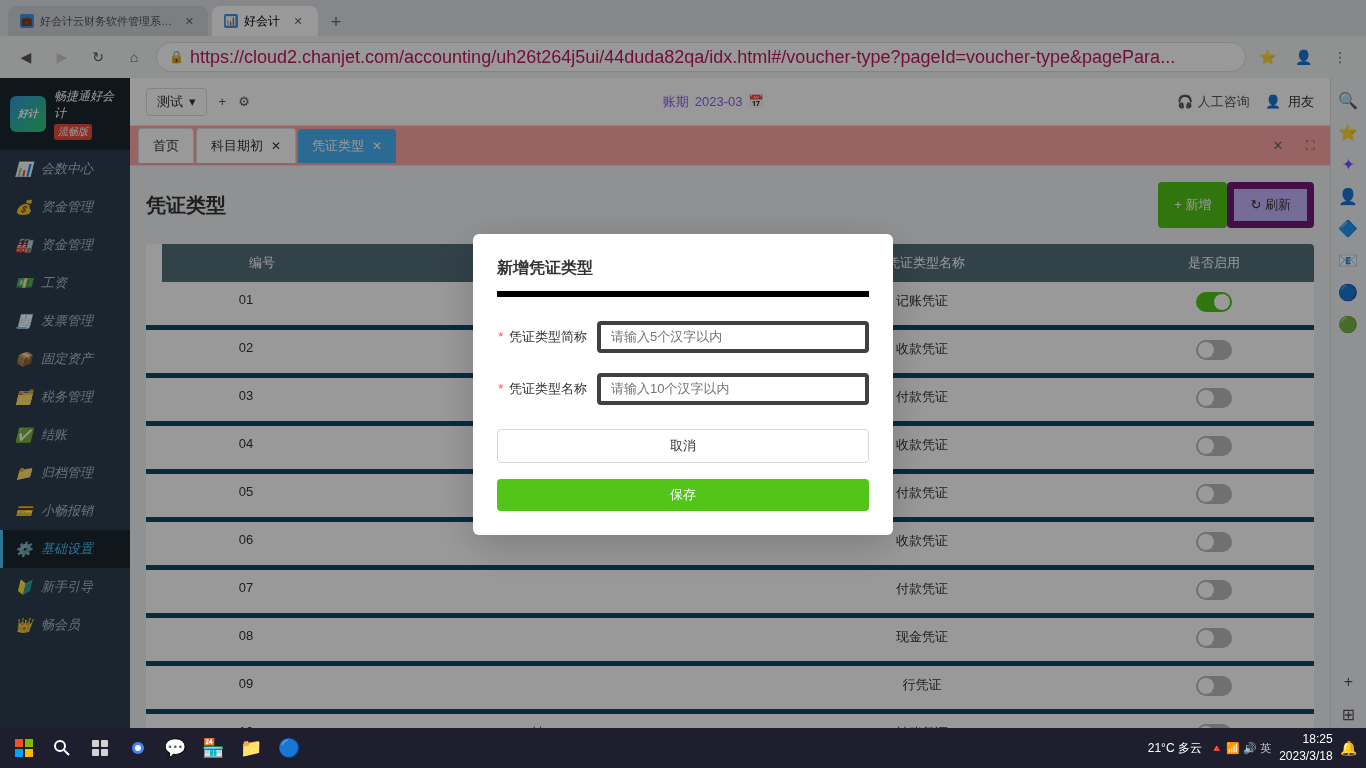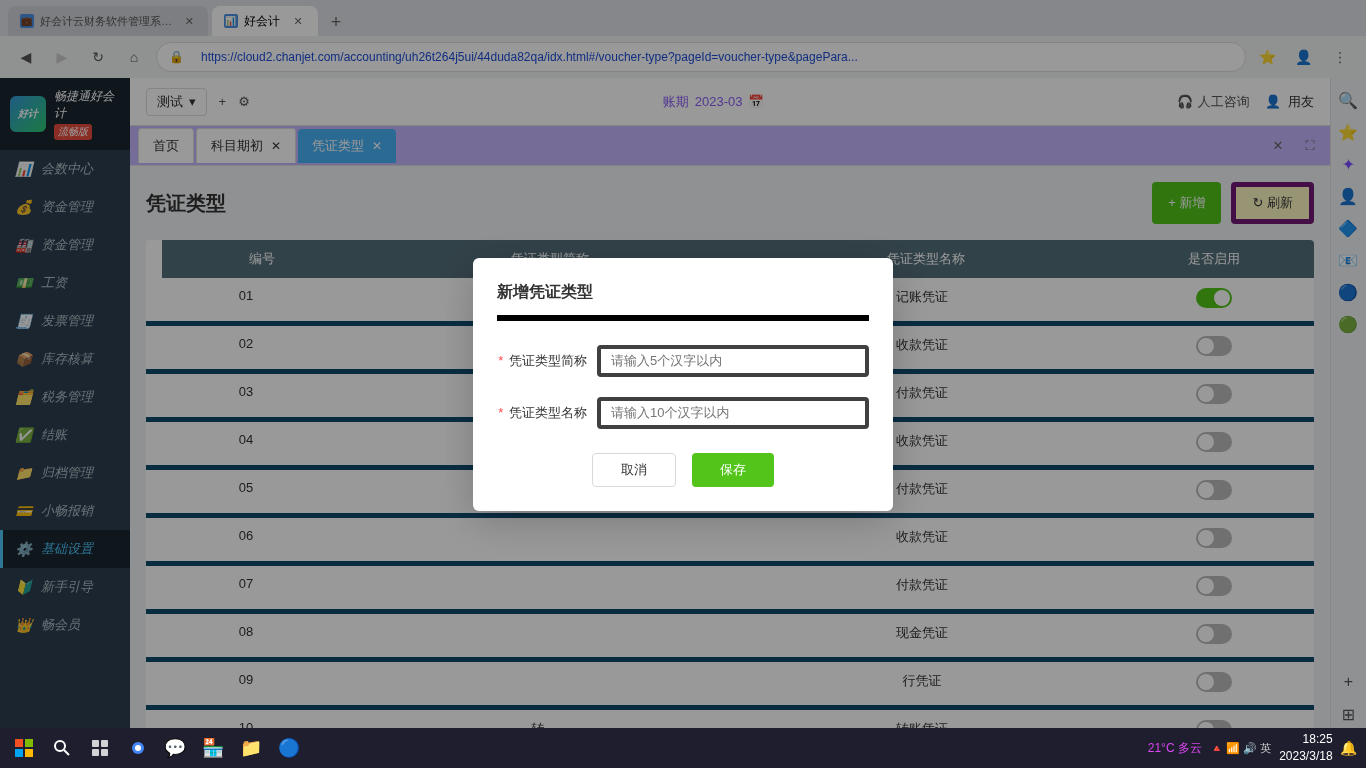--- a/index.html
+++ b/index.html
@@ -8,21 +8,21 @@
     .browser-tab { display: flex; align-items: center; height: 30px; padding: 0 12px; border-radius: 8px 8px 0 0; font-size: 12px; gap: 6px; max-width: 200px; }
     .browser-tab.active { background: #fff; }
     .browser-tab.inactive { background: #d0d3d9; color: #555; }
     .tab-favicon { width: 14px; height: 14px; background: #4a90e2; border-radius: 2px; flex-shrink: 0; font-size: 9px; display: flex; align-items: center; justify-content: center; color: white; }
     .tab-close { width: 16px; height: 16px; border-radius: 50%; display: flex; align-items: center; justify-content: center; font-size: 11px; cursor: pointer; color: #666; margin-left: 4px; }
     .tab-new { width: 28px; height: 28px; display: flex; align-items: center; justify-content: center; font-size: 18px; color: #666; cursor: pointer; }
     .address-bar { display: flex; align-items: center; height: 42px; padding: 6px 12px; gap: 8px; background: #f1f3f4; }
     .nav-btn { width: 28px; height: 28px; border-radius: 50%; display: flex; align-items: center; justify-content: center; font-size: 14px; color: #555; cursor: pointer; }
     .url-bar { flex: 1; height: 30px; background: #fff; border-radius: 15px; display: flex; align-items: center; padding: 0 12px; font-size: 12px; color: #333; border: 1px solid #ddd; gap: 6px; }
     .url-lock { color: #5f6368; font-size: 12px; }
-    .url-text { flex: 1; color: #1d4ed8; font-size: 12px; overflow: hidden; white-space: nowrap; text-overflow: ellipsis; margin-left: 11px; }
+    .url-text { flex: 1; color: #be185d; font-size: 18px; overflow: hidden; white-space: nowrap; text-overflow: ellipsis; }
     .browser-action-btn { width: 28px; height: 28px; display: flex; align-items: center; justify-content: center; font-size: 14px; color: #5f6368; cursor: pointer; border-radius: 4px; }
 
     
     .app-container { display: flex; width: 100%; height: calc(768px - 78px); }
 
     
     .sidebar { width: 130px; background: #2c3e50; color: #fff; display: flex; flex-direction: column; flex-shrink: 0; font-style: italic; }
     .sidebar-logo { display: flex; align-items: center; padding: 10px 10px; background: #1a252f; gap: 8px; min-height: 60px; }
     .logo-icon { width: 36px; height: 36px; background: linear-gradient(135deg, #3498db, #2ecc71); border-radius: 6px; display: flex; align-items: center; justify-content: center; color: white; font-size: 10px; font-weight: bold; flex-shrink: 0; }
     .logo-text { font-size: 12px; color: #fff; line-height: 1.4; }
@@ -37,35 +37,35 @@
 
     
     .main-content { flex: 1; display: flex; flex-direction: column; background: #f0f2f5; justify-content: center; }
     .top-toolbar { display: flex; align-items: center; padding: 0 16px; height: 48px; background: #fff; border-bottom: 1px solid #e0e0e0; gap: 12px; }
     .workspace-selector { display: flex; align-items: center; gap: 6px; padding: 4px 10px; border: 1px solid #ddd; border-radius: 4px; cursor: pointer; font-size: 13px; color: #333; }
     .period-info { display: flex; align-items: center; gap: 6px; font-size: 13px; color: #8b5cf6; margin-left: auto; }
     .action-btn { display: flex; align-items: center; gap: 4px; font-size: 13px; color: #555; cursor: pointer; }
     .user-btn { display: flex; align-items: center; gap: 6px; font-size: 13px; color: #333; cursor: pointer; }
 
     
-    .tab-nav { display: flex; align-items: center; background: #c4b5fd; border-bottom: 1px solid #ddd; padding: 0 8px; height: 40px; gap: 2px; }
+    .tab-nav { display: flex; align-items: center; background: #fca5a5; border-bottom: 1px solid #ddd; padding: 0 8px; height: 40px; gap: 2px; }
     .page-tab { display: flex; align-items: center; padding: 8px 14px; border-radius: 4px 4px 0 0; font-size: 13px; cursor: pointer; gap: 6px; }
     .page-tab.active { background: #49b1f5; color: #fff; }
     .page-tab.inactive { background: #fff; color: #333; border: 1px solid #ddd; border-bottom: none; }
     .page-tab-close { font-size: 12px; color: inherit; margin-left: 2px; }
     .tab-nav-actions { margin-left: auto; display: flex; gap: 8px; }
     .tab-nav-action { width: 24px; height: 24px; display: flex; align-items: center; justify-content: center; cursor: pointer; color: #666; }
 
     
     .page-content { flex: 1; padding: 16px; background: #f0f2f5; overflow: auto; position: relative; }
     .page-title-bar { display: flex; align-items: center; justify-content: space-between; margin-bottom: 16px; }
     .page-title { font-size: 20px; font-weight: bold; color: #333; }
-    .page-actions { display: flex; gap: 10px; }
+    .page-actions { display: flex; gap: 0; }
     .btn-primary { background: #52c41a; color: #fff; border: none; padding: 7px 16px; border-radius: 4px; cursor: pointer; font-size: 13px; display: flex; align-items: center; gap: 4px; }
-    .btn-default { background: #fef9c3; color: #333; border: 5px solid #701a75; padding: 7px 16px; border-radius: 4px; cursor: pointer; font-size: 13px; display: flex; align-items: center; gap: 4px; }
+    .btn-default { background: #c4b5fd; color: #333; border: 7px solid #701a75; padding: 7px 16px; border-radius: 4px; cursor: pointer; font-size: 13px; display: flex; align-items: center; gap: 4px; }
 
     
     .data-table { width: 100%; background: #fff; border-radius: 4px; overflow: hidden; }
     .table-header { display: grid; grid-template-columns: 200px 1fr 1fr 200px; background: #546e7a; color: #fff; margin-left: 16px; }
     .th { padding: 10px 16px; text-align: center; font-size: 13px; font-weight: normal; }
     .table-row { display: grid; grid-template-columns: 200px 1fr 1fr 200px; border-bottom: 5px solid #0c4a6e; }
     .td { padding: 10px 16px; text-align: center; font-size: 13px; color: #333; }
     .toggle { width: 36px; height: 20px; border-radius: 10px; display: inline-block; position: relative; cursor: pointer; }
     .toggle.on { background: #52c41a; }
     .toggle.off { background: #bbb; }
@@ -74,21 +74,21 @@
     .toggle.off::after { left: 2px; }
 
     
     .modal-overlay { position: fixed; top: 0; left: 0; width: 100%; height: 100%; background: rgba(0,0,0,0.4); display: flex; align-items: center; justify-content: center; z-index: 1000; }
     .modal { background: #fff; border-radius: 6px; padding: 24px; width: 420px; box-shadow: 0 10px 40px rgba(0,0,0,0.2); position: relative; }
     .modal-title { font-size: 16px; font-weight: bold; color: #333; margin-bottom: 24px; padding-bottom: 12px; border-bottom: 6px solid #000000; }
     .form-field { display: flex; align-items: center; margin-bottom: 20px; }
     .field-label { min-width: 100px; font-size: 13px; color: #333; text-align: right; padding-right: 10px; }
     .field-required { color: #ff4d4f; margin-right: 2px; }
     .field-input { flex: 1; height: 32px; border: 4px solid #404040; border-radius: 4px; padding: 4px 10px; font-size: 13px; outline: none; }
-    .modal-footer { display: flex; justify-content: center; gap: 16px; margin-top: 24px; }
+    .modal-footer { display: flex; justify-content: center; gap: 16px; margin-top: 24px; flex-direction: column; }
     .btn-cancel { padding: 7px 28px; border: 1px solid #d9d9d9; background: #fff; border-radius: 4px; cursor: pointer; font-size: 13px; color: #333; }
     .btn-save { padding: 7px 28px; background: #52c41a; color: #fff; border: none; border-radius: 4px; cursor: pointer; font-size: 13px; }
 
     
     .taskbar { position: fixed; bottom: 0; left: 0; width: 100%; height: 40px; background: #1e1e2e; display: flex; align-items: center; padding: 0 8px; gap: 6px; z-index: 9999; }
     .taskbar-start { width: 32px; height: 32px; display: flex; align-items: center; justify-content: center; cursor: pointer; }
     .taskbar-icon { width: 32px; height: 32px; display: flex; align-items: center; justify-content: center; cursor: pointer; border-radius: 4px; }
     .taskbar-right { margin-left: auto; display: flex; align-items: center; gap: 8px; color: #fff; font-size: 12px; }
     .time-display { text-align: right; line-height: 1.4; }
 
@@ -156,21 +156,21 @@
       <div class="menu-item">
         <span class="menu-icon">💵</span>
         <span>工资</span>
       </div>
       <div class="menu-item">
         <span class="menu-icon">🧾</span>
         <span>发票管理</span>
       </div>
       <div class="menu-item">
         <span class="menu-icon">📦</span>
-        <span>库存核算</span>
+        <span>固定资产</span>
       </div>
       <div class="menu-item">
         <span class="menu-icon">🗂️</span>
         <span>税务管理</span>
       </div>
       <div class="menu-item">
         <span class="menu-icon">✅</span>
         <span>结账</span>
       </div>
       <div class="menu-item">
@@ -401,21 +401,21 @@
     <svg width="20" height="20" viewBox="0 0 20 20">
       <circle cx="10" cy="10" r="6" fill="#4285f4"></circle>
       <circle cx="10" cy="10" r="3" fill="white"></circle>
     </svg>
   </div>
   <div class="taskbar-icon" style="font-size:18px;">💬</div>
   <div class="taskbar-icon" style="font-size:18px;">🏪</div>
   <div class="taskbar-icon" style="font-size:18px;">📁</div>
   <div class="taskbar-icon" style="font-size:18px; color:#0078d4;">🔵</div>
   <div class="taskbar-right">
-    <span style="font-size:12px; color:#d946ef;">21°C 多云</span>
+    <span style="font-size:12px; color:#ffffff;">21°C 多云</span>
     <span style="font-size:11px; color:#ccc;">🔺 📶 🔊 英</span>
     <div class="time-display">
       <div>18:25</div>
       <div>2023/3/18</div>
     </div>
     <div style="font-size:14px;">🔔</div>
   </div>
 </div>
 
 </body></html>

